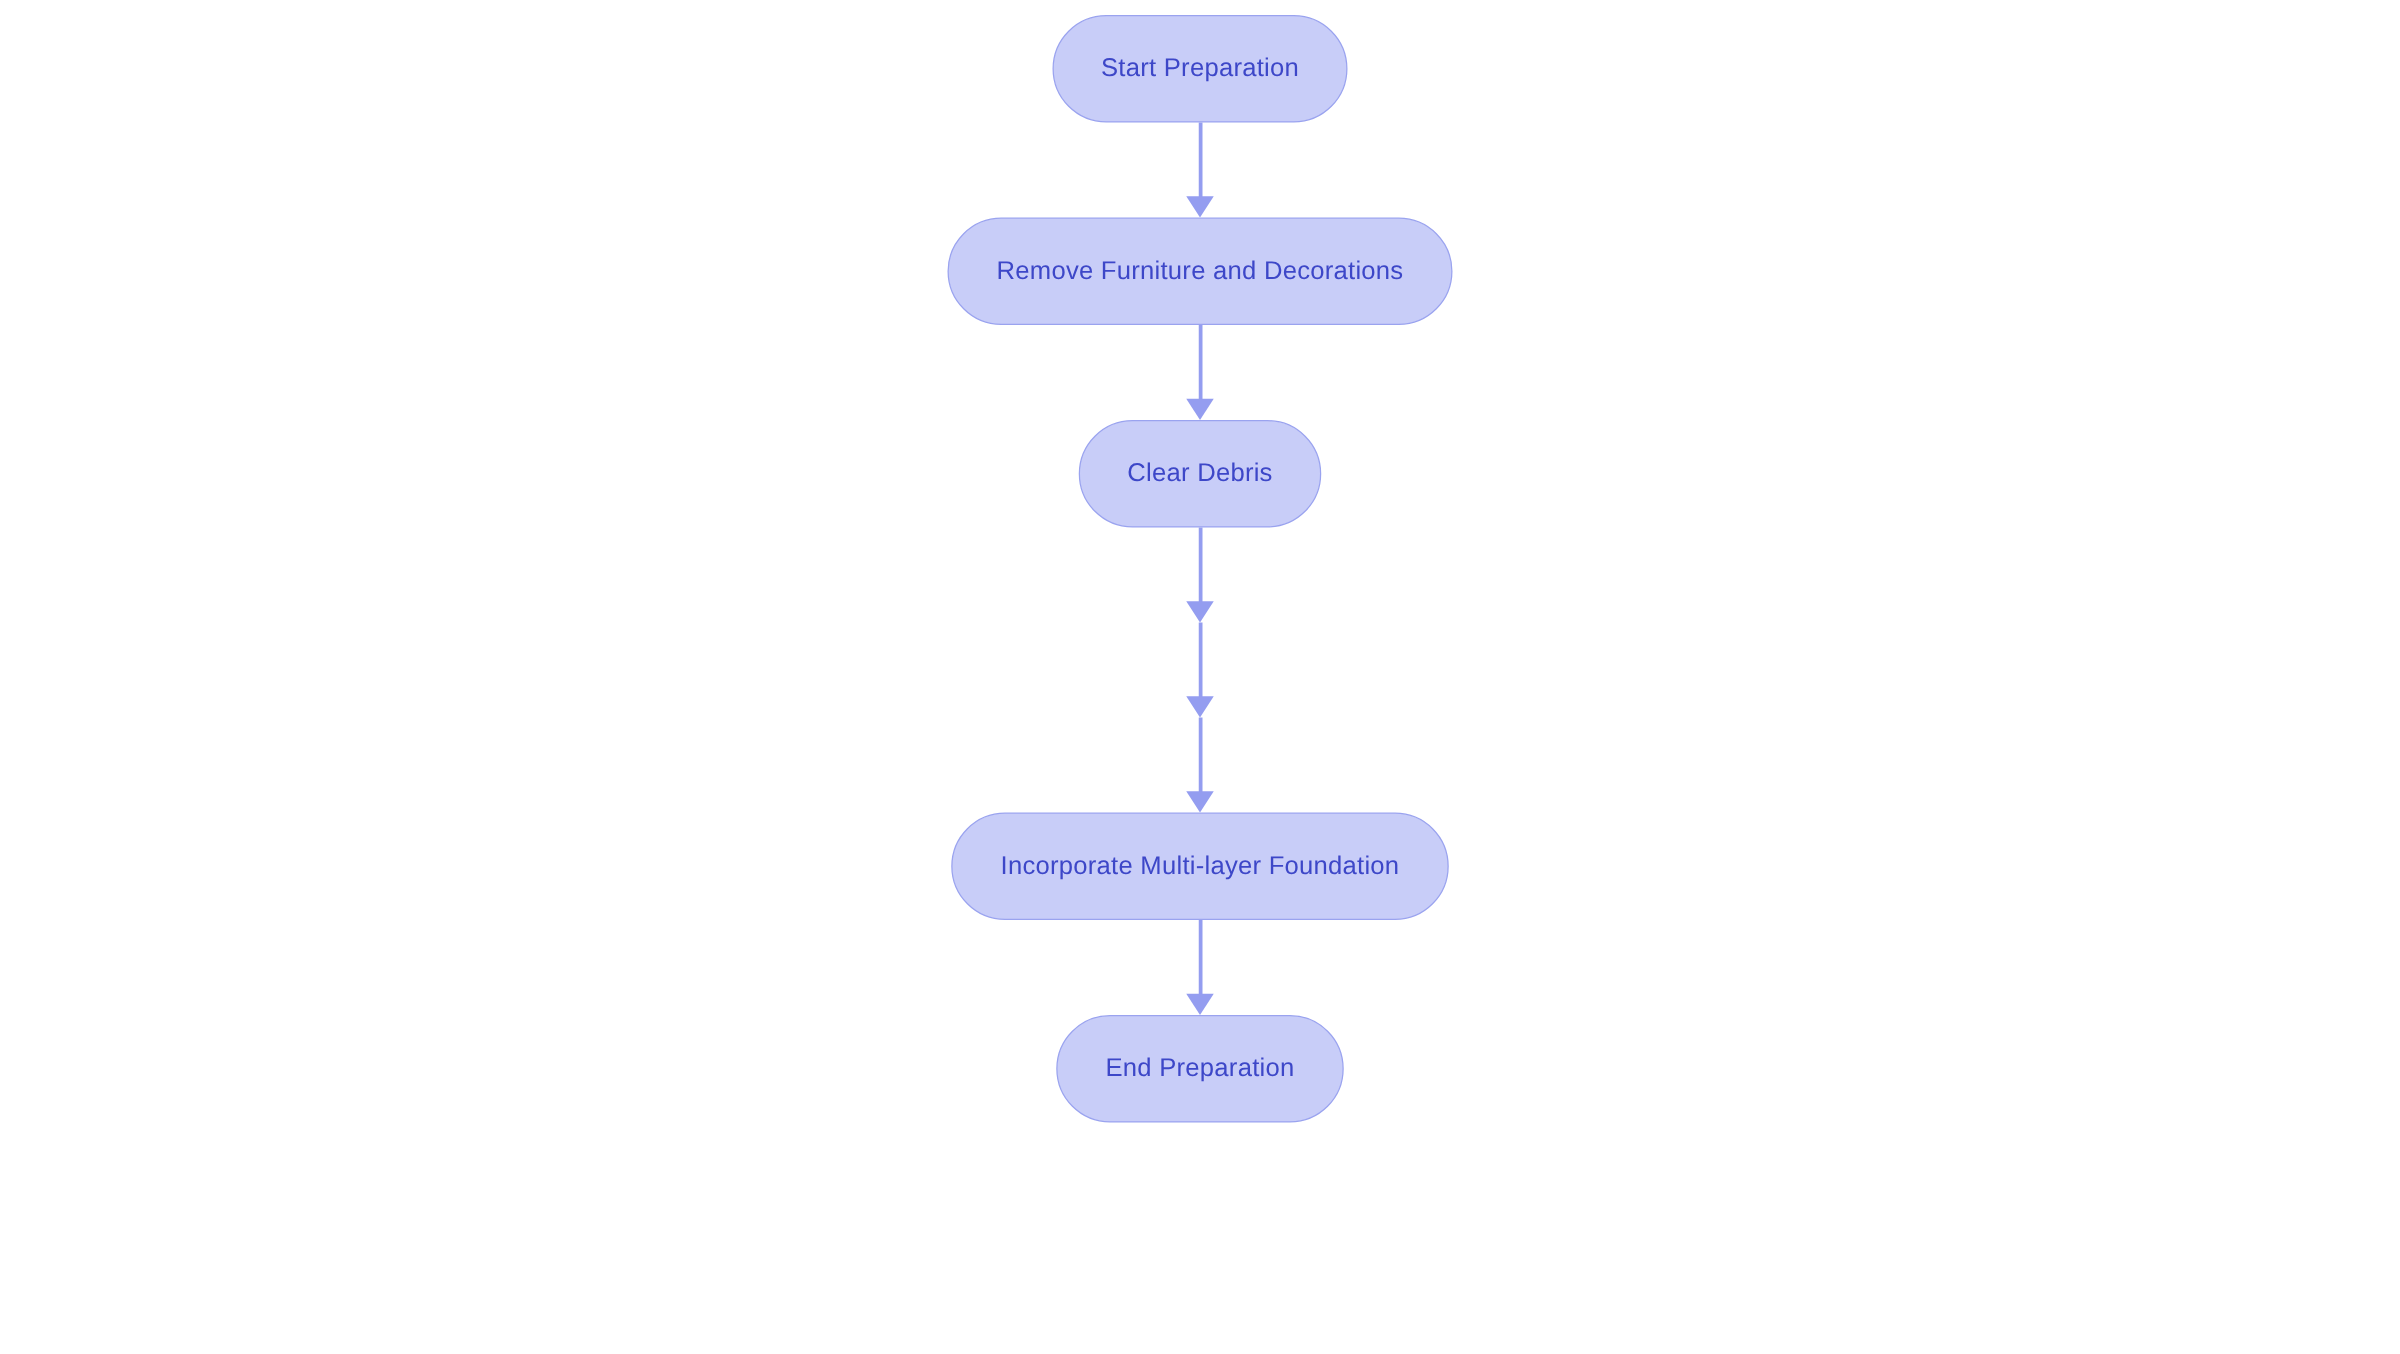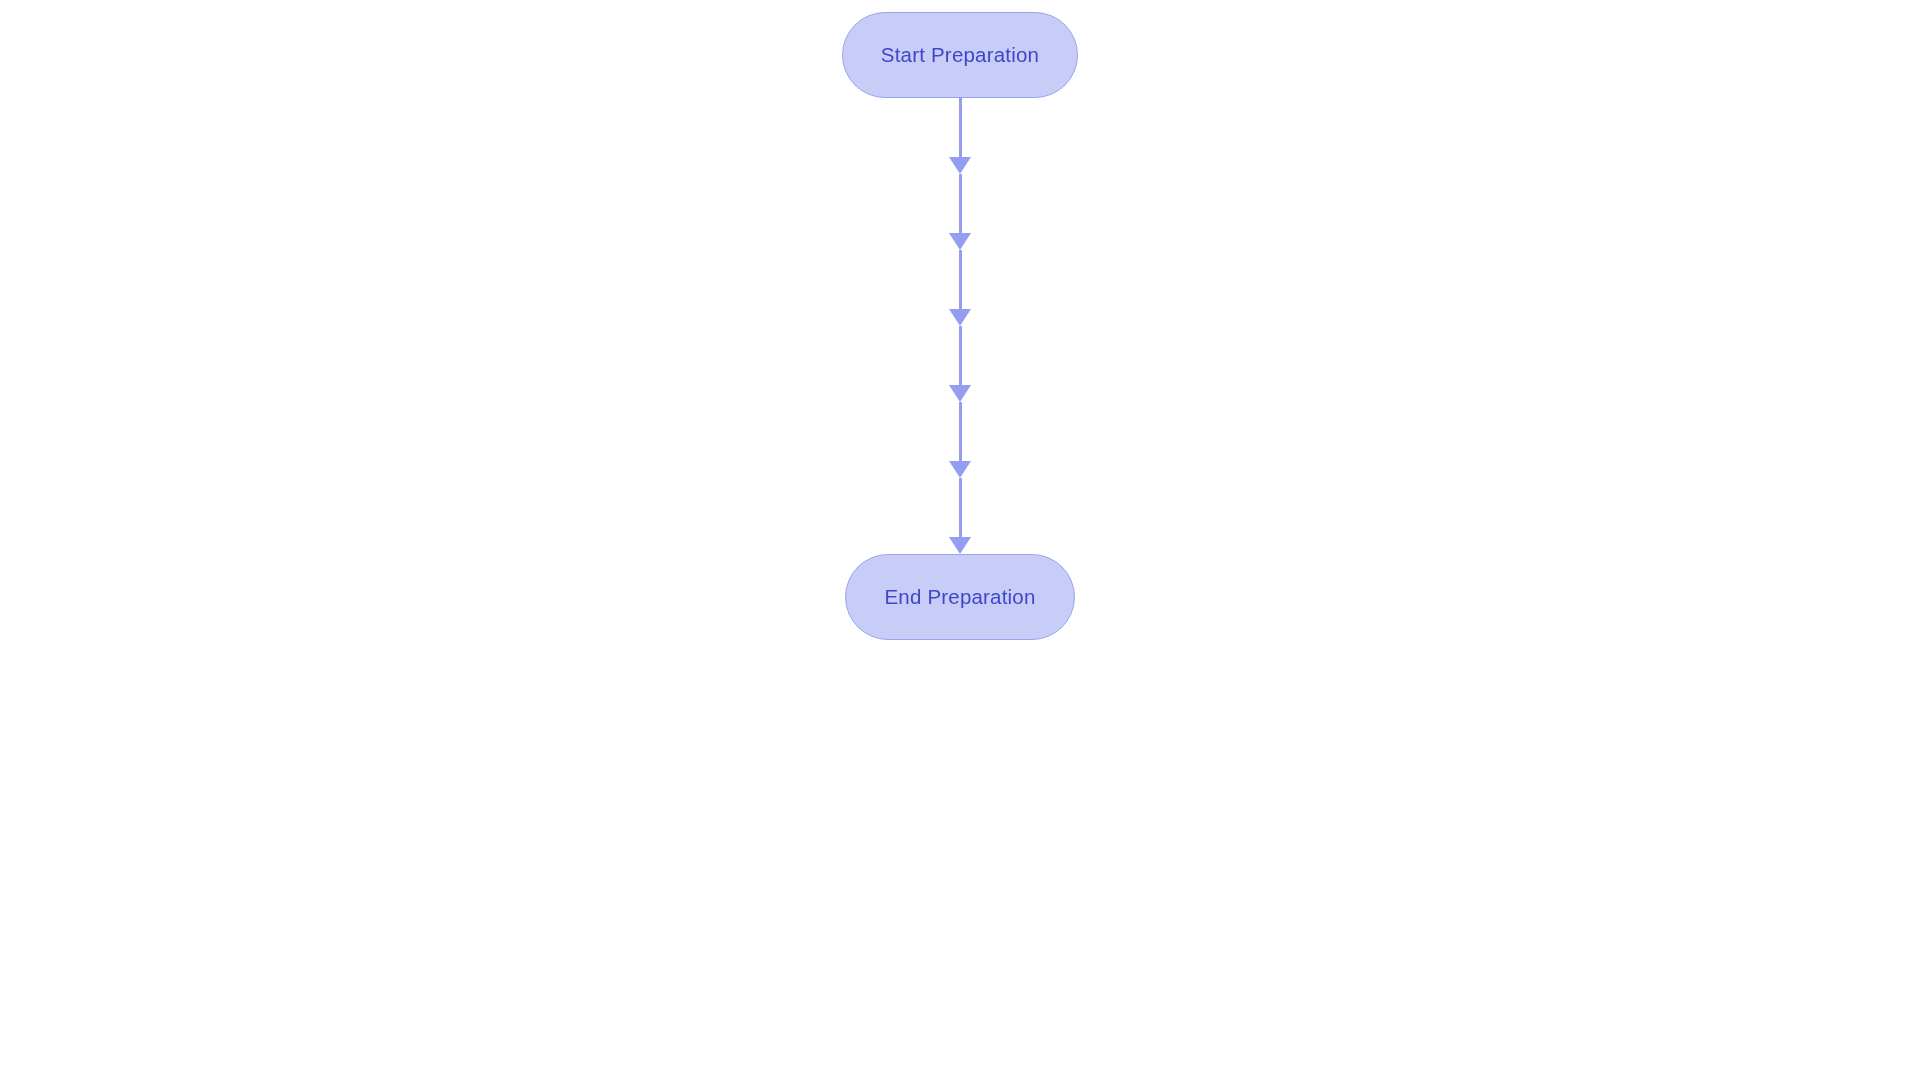--- a/index.html
+++ b/index.html
@@ -64,44 +64,47 @@
 
 <div class="canvas">
 
   <div class="node">Start Preparation</div>
 
   <div class="connector">
     <div class="line"></div>
     <div class="head"></div>
   </div>
 
+  <div class="node">Remove Furniture and Decorations</div>
+
+  <div class="connector">
+    <div class="line"></div>
+    <div class="head"></div>
+  </div>
+
+  <div class="node">Clear Debris</div>
 
   <div class="connector">
     <div class="line"></div>
     <div class="head"></div>
   </div>
 
 
   <div class="connector">
     <div class="line"></div>
     <div class="head"></div>
   </div>
 
 
   <div class="connector">
     <div class="line"></div>
     <div class="head"></div>
   </div>
 
-
-  <div class="connector">
-    <div class="line"></div>
-    <div class="head"></div>
-  </div>
-
+  <div class="node">Incorporate Multi-layer Foundation</div>
 
   <div class="connector">
     <div class="line"></div>
     <div class="head"></div>
   </div>
 
   <div class="node">End Preparation</div>
 
 </div>
 

